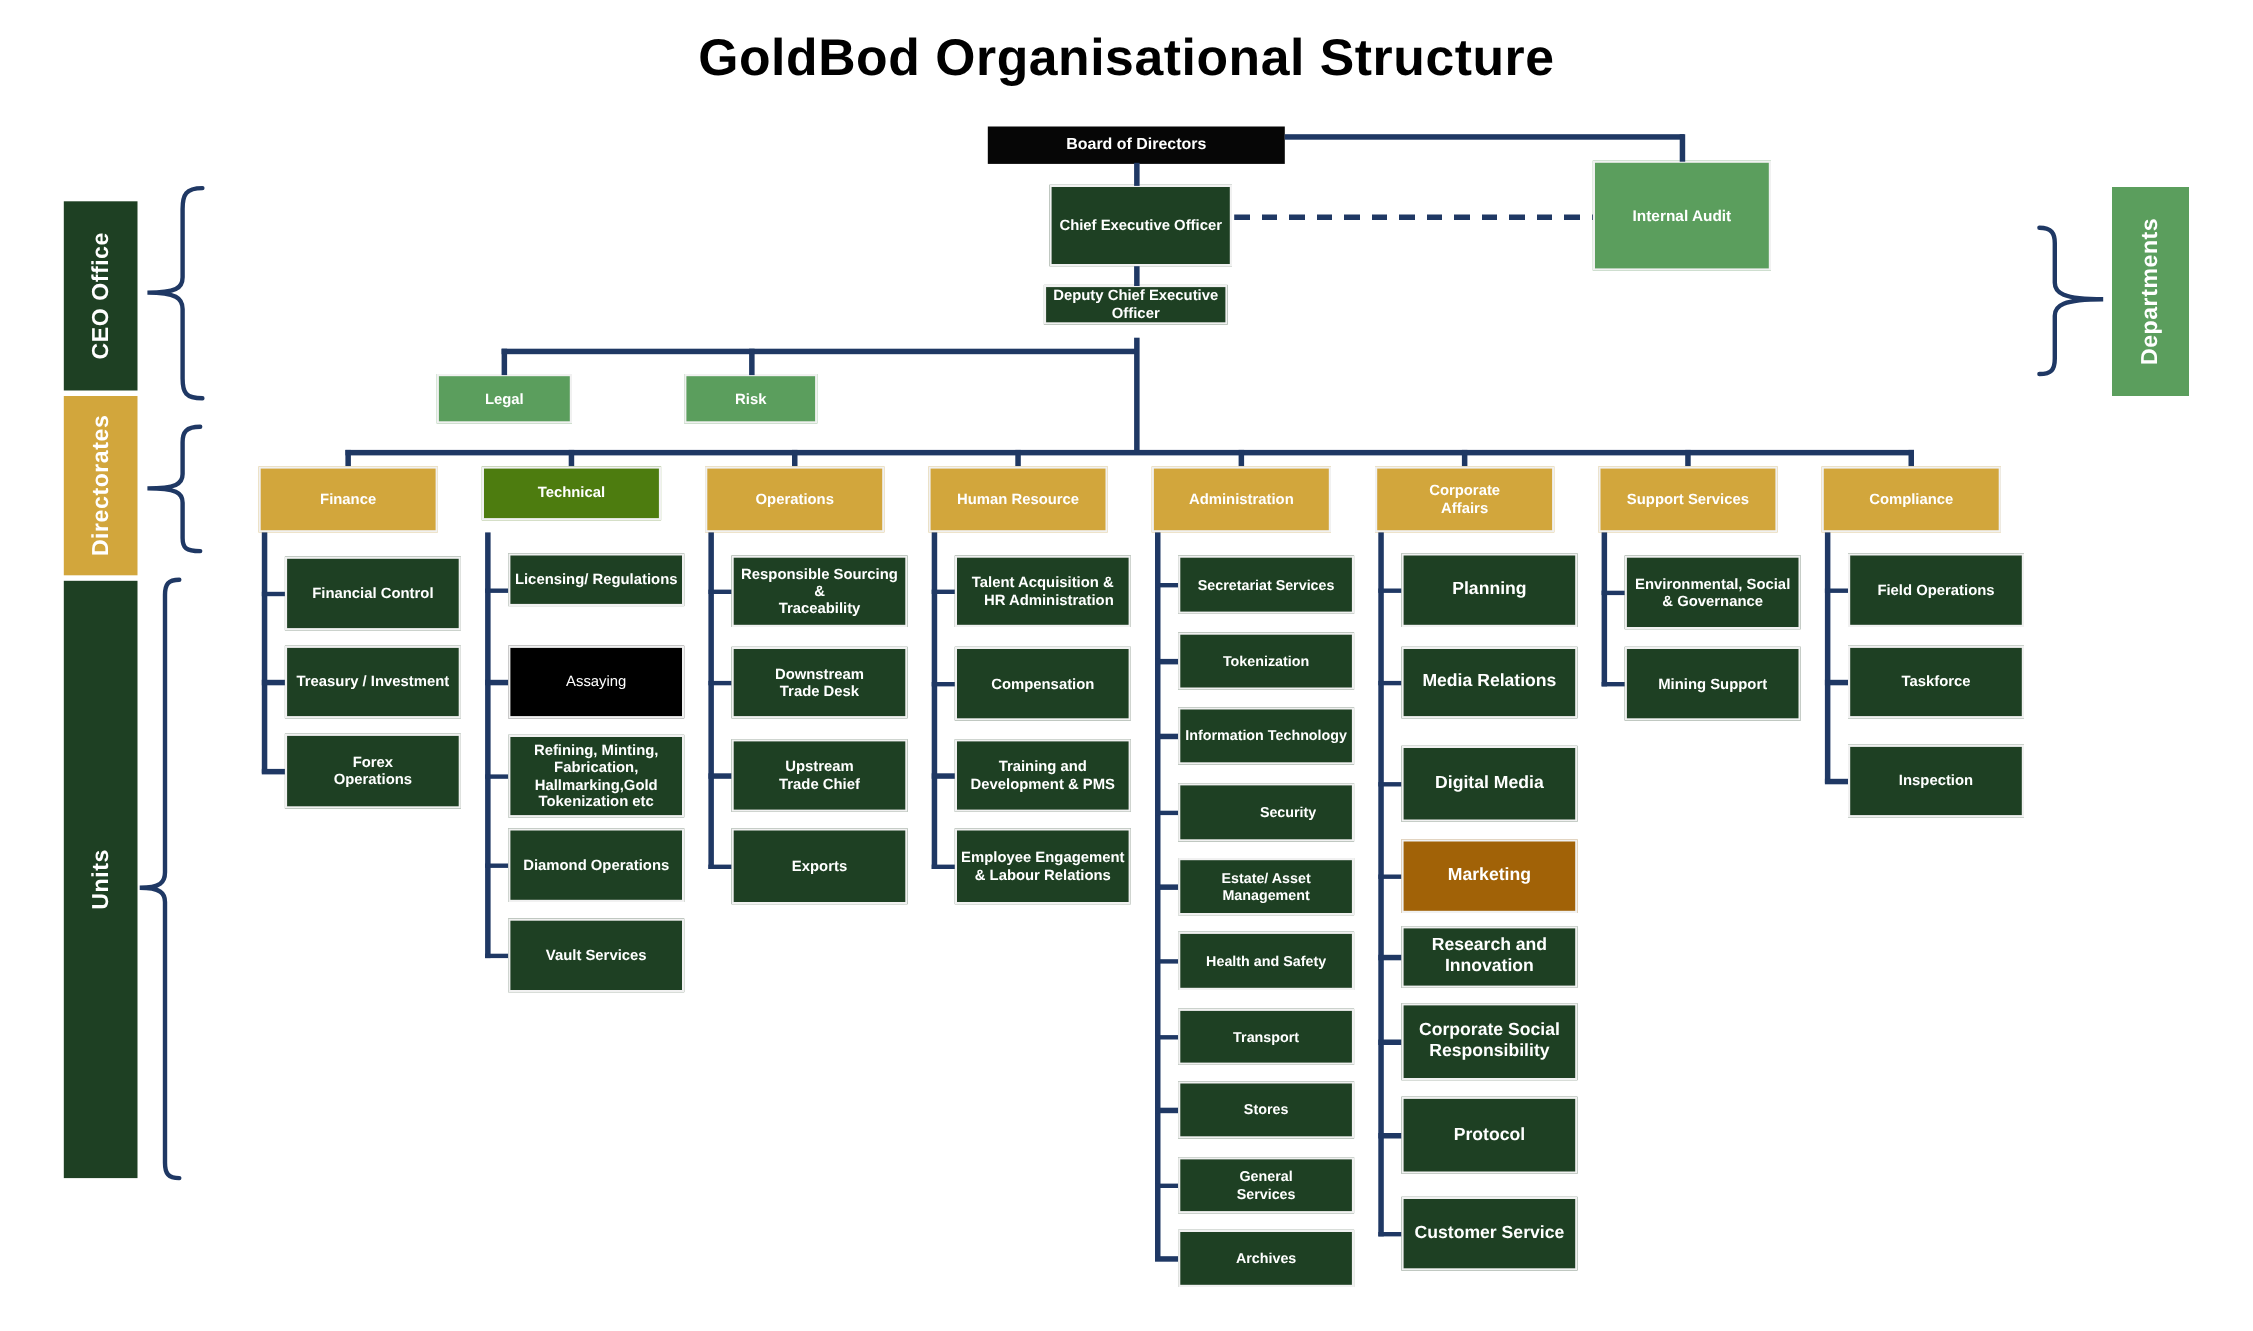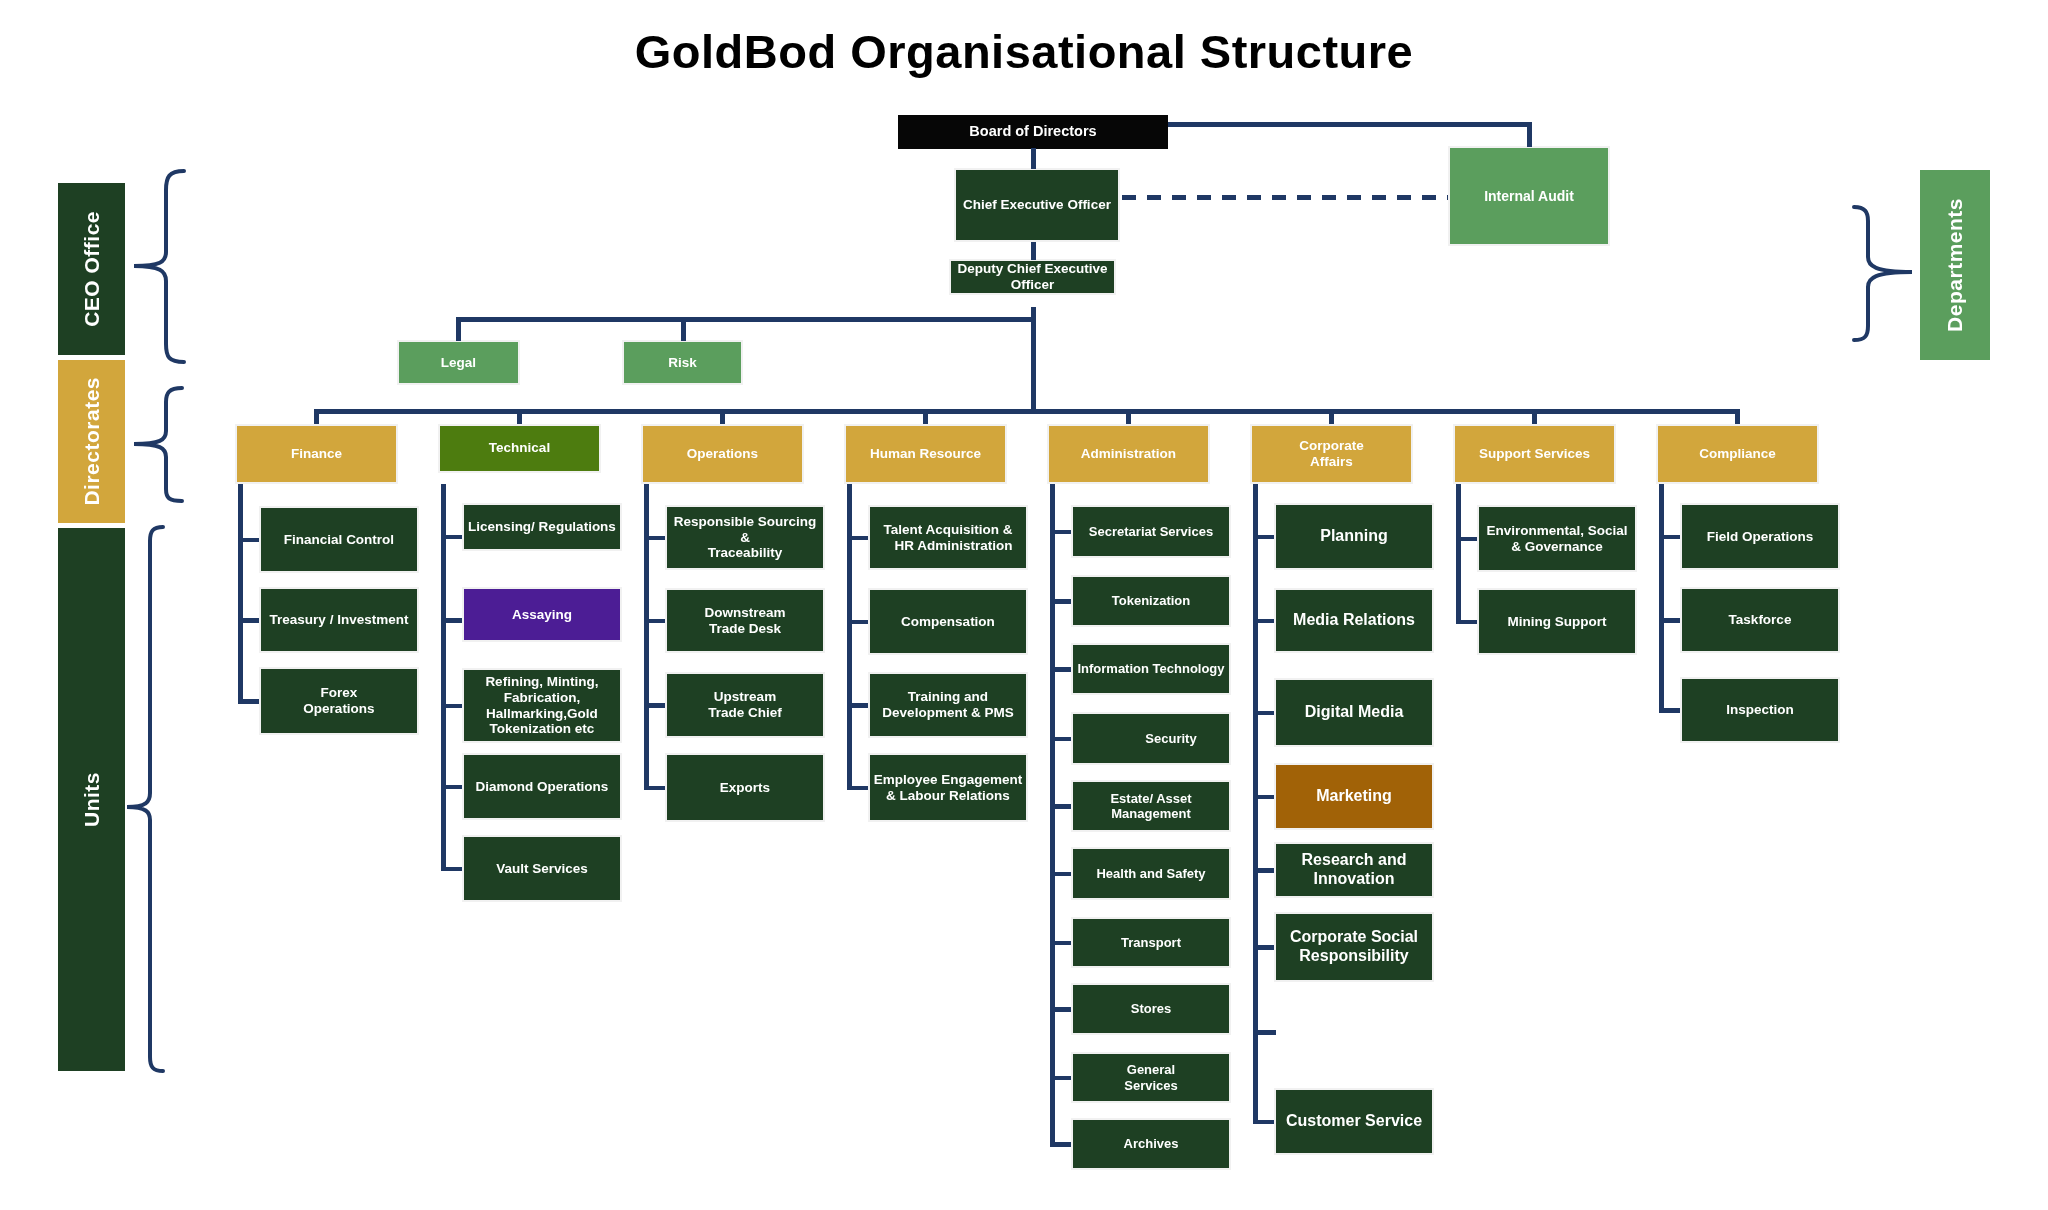--- a/index.html
+++ b/index.html
@@ -87,21 +87,21 @@
       <div class="abs box" style="left: 259px; top: 587px; width: 160px; height: 66px; background: rgb(30, 64, 35); font-size: 13.5px; font-weight: 600;">Treasury / Investment</div>
       <div class="hline" style="left: 238px; top: 699px; width: 23px; height: 4.5px; background: rgb(31, 56, 100);"></div>
       <div class="abs box" style="left: 259px; top: 667px; width: 160px; height: 68px; background: rgb(30, 64, 35); font-size: 13.5px; font-weight: 600;">Forex
 Operations</div>
       <div class="vline" style="left: 517px; top: 409px; width: 4.5px; height: 15px; background: rgb(31, 56, 100);"></div>
       <div class="abs dir-label" style="left: 438px; top: 424px; width: 163px; height: 49px; background: #4d7c0f; border: 2px solid rgb(241, 241, 241);">Technical</div>
       <div class="vline" style="left: 441px; top: 484px; width: 4.5px; height: 386.5px; background: rgb(31, 56, 100);"></div>
       <div class="hline" style="left: 441px; top: 534.5px; width: 23px; height: 4.5px; background: rgb(31, 56, 100);"></div>
       <div class="abs box" style="left: 462px; top: 503px; width: 160px; height: 48px; background: rgb(30, 64, 35); font-size: 13.5px; font-weight: 600;">Licensing/ Regulations</div>
       <div class="hline" style="left: 441px; top: 618px; width: 23px; height: 4.5px; background: rgb(31, 56, 100);"></div>
-      <div class="abs box" style="left: 462px; top: 587px; width: 160px; height: 55px; background: #4c1d95; font-size: 13.5px; font-weight: 700;">Assaying</div>
+      <div class="abs box" style="left: 462px; top: 587px; width: 160px; height: 66px; background: #000000; font-size: 13.5px; font-weight: 400;">Assaying</div>
       <div class="hline" style="left: 441px; top: 703.5px; width: 23px; height: 4.5px; background: rgb(31, 56, 100);"></div>
       <div class="abs box" style="left: 462px; top: 668px; width: 160px; height: 75px; background: rgb(30, 64, 35); font-size: 13.5px; font-weight: 600;">Refining, Minting,
 Fabrication,
 Hallmarking,Gold
 Tokenization etc</div>
       <div class="hline" style="left: 441px; top: 784.5px; width: 23px; height: 4.5px; background: rgb(31, 56, 100);"></div>
       <div class="abs box" style="left: 462px; top: 753px; width: 160px; height: 67px; background: rgb(30, 64, 35); font-size: 13.5px; font-weight: 600;">Diamond Operations</div>
       <div class="hline" style="left: 441px; top: 866.5px; width: 23px; height: 4.5px; background: rgb(31, 56, 100);"></div>
       <div class="abs box" style="left: 462px; top: 835px; width: 160px; height: 67px; background: rgb(30, 64, 35); font-size: 13.5px; font-weight: 600;">Vault Services</div>
       <div class="vline" style="left: 720px; top: 409px; width: 4.5px; height: 15px; background: rgb(31, 56, 100);"></div>
@@ -169,20 +169,21 @@
       <div class="abs box" style="left: 1274px; top: 678px; width: 160px; height: 69px; background: rgb(30, 64, 35); font-size: 16px; font-weight: 700;">Digital Media</div>
       <div class="hline" style="left: 1253px; top: 794.5px; width: 23px; height: 4.5px; background: rgb(31, 56, 100);"></div>
       <div class="abs box" style="left: 1274px; top: 763px; width: 160px; height: 67px; background: #a16207; font-size: 16px; font-weight: 700;">Marketing</div>
       <div class="hline" style="left: 1253px; top: 868px; width: 23px; height: 4.5px; background: rgb(31, 56, 100);"></div>
       <div class="abs box" style="left: 1274px; top: 842px; width: 160px; height: 56px; background: rgb(30, 64, 35); font-size: 16px; font-weight: 700;">Research and
 Innovation</div>
       <div class="hline" style="left: 1253px; top: 945px; width: 23px; height: 4.5px; background: rgb(31, 56, 100);"></div>
       <div class="abs box" style="left: 1274px; top: 912px; width: 160px; height: 70px; background: rgb(30, 64, 35); font-size: 16px; font-weight: 700;">Corporate Social
 Responsibility</div>
       <div class="hline" style="left: 1253px; top: 1030px; width: 23px; height: 4.5px; background: rgb(31, 56, 100);"></div>
+      <div class="abs box" style="left: 1274px; top: 997px; width: 160px; height: 70px; background: rgb(30, 64, 35); font-size: 16px; font-weight: 700;">Protocol</div>
       <div class="hline" style="left: 1253px; top: 1119.5px; width: 23px; height: 4.5px; background: rgb(31, 56, 100);"></div>
       <div class="abs box" style="left: 1274px; top: 1088px; width: 160px; height: 67px; background: rgb(30, 64, 35); font-size: 16px; font-weight: 700;">Customer Service</div>
       <div class="vline" style="left: 1532px; top: 409px; width: 4.5px; height: 15px; background: rgb(31, 56, 100);"></div>
       <div class="abs dir-label" style="left: 1453px; top: 424px; width: 163px; height: 60px; background: rgb(210, 166, 60); border: 2px solid rgb(241, 241, 241);">Support  Services</div>
       <div class="vline" style="left: 1456px; top: 484px; width: 4.5px; height: 139.5px; background: rgb(31, 56, 100);"></div>
       <div class="hline" style="left: 1456px; top: 536.5px; width: 23px; height: 4.5px; background: rgb(31, 56, 100);"></div>
       <div class="abs box" style="left: 1477px; top: 505px; width: 160px; height: 67px; background: rgb(30, 64, 35); font-size: 13.5px; font-weight: 600;">Environmental, Social
 &amp; Governance</div>
       <div class="hline" style="left: 1456px; top: 619.5px; width: 23px; height: 4.5px; background: rgb(31, 56, 100);"></div>
       <div class="abs box" style="left: 1477px; top: 588px; width: 160px; height: 67px; background: rgb(30, 64, 35); font-size: 13.5px; font-weight: 600;">Mining  Support</div>

